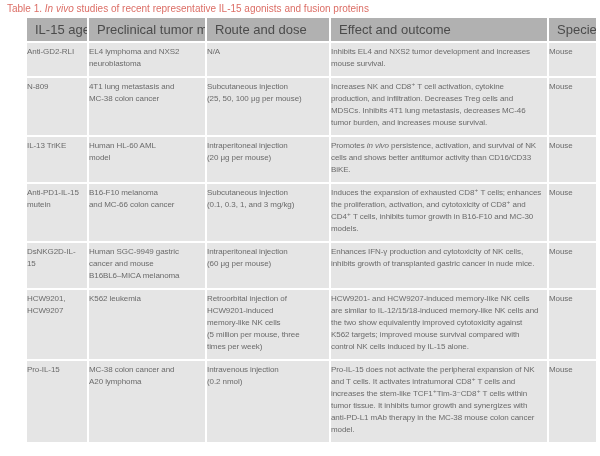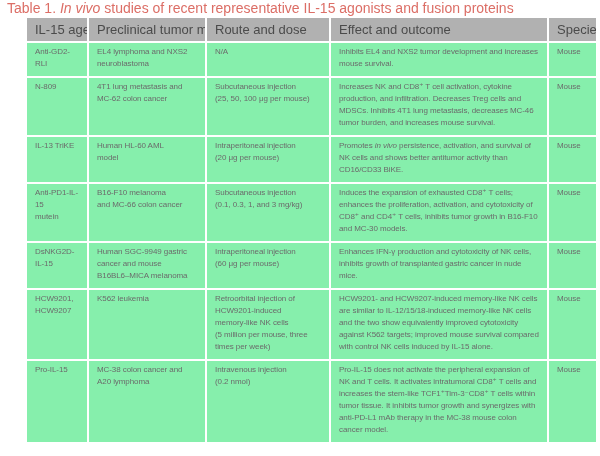--- a/index.html
+++ b/index.html
@@ -8,21 +8,21 @@
     background: #ffffff;
   }
   body {
     width: 600px;
     height: 456px;
     overflow: hidden;
     font-family: "Liberation Sans", "DejaVu Sans", sans-serif;
   }
   .page-title {
     color: #dc6e66;
-    font-size: 14px;
+    font-size: 10px;
     line-height: 13px;
     padding: 2px 0 1px 7px;
     white-space: nowrap;
   }
   .page-title em { font-style: italic; }
   table.data-table {
     border-collapse: separate;
     border-spacing: 2px;
     table-layout: fixed;
     width: 573px;
@@ -32,27 +32,27 @@
     background: #b1b1b1;
     color: #4b4b4b;
     font-weight: normal;
     font-size: 13px;
     text-align: left;
     padding: 4px 4px 4px 8px;
     white-space: nowrap;
     overflow: hidden;
   }
   table.data-table td {
-    background: #86efac;
+    background: #e5e5e5;
     color: #6b6b6b;
     font-size: 8px;
     line-height: 12px;
     letter-spacing: -0.08px;
     vertical-align: top;
-    padding: 3px 5px 6px 8px;
+    padding: 3px 5px 6px 0;
     overflow: hidden;
   }
   td.pre { white-space: pre-line; }
   td em { font-style: italic; }
   col.c-agent   { width: 60px; }
   col.c-model   { width: 116px; }
   col.c-route   { width: 122px; }
   col.c-effect  { width: 216px; }
   col.c-species { width: 47px; }
 </style>
@@ -83,21 +83,21 @@
       <td class="pre">Anti-GD2-RLI</td>
       <td class="pre">EL4 lymphoma and NXS2
 neuroblastoma</td>
       <td class="pre">N/A</td>
       <td>Inhibits EL4 and NXS2 tumor development and increases mouse survival.</td>
       <td>Mouse</td>
     </tr>
     <tr>
       <td class="pre">N-809</td>
       <td class="pre">4T1 lung metastasis and
-MC-62 colon cancer</td>
+MC-38 colon cancer</td>
       <td class="pre">Subcutaneous injection
 (25, 50, 100 μg per mouse)</td>
       <td>Increases NK and CD8⁺ T cell activation, cytokine production, and infiltration. Decreases Treg cells and MDSCs. Inhibits 4T1 lung metastasis, decreases MC-46 tumor burden, and increases mouse survival.</td>
       <td>Mouse</td>
     </tr>
     <tr>
       <td class="pre">IL-13 TriKE</td>
       <td class="pre">Human HL-60 AML
 model</td>
       <td class="pre">Intraperitoneal injection

